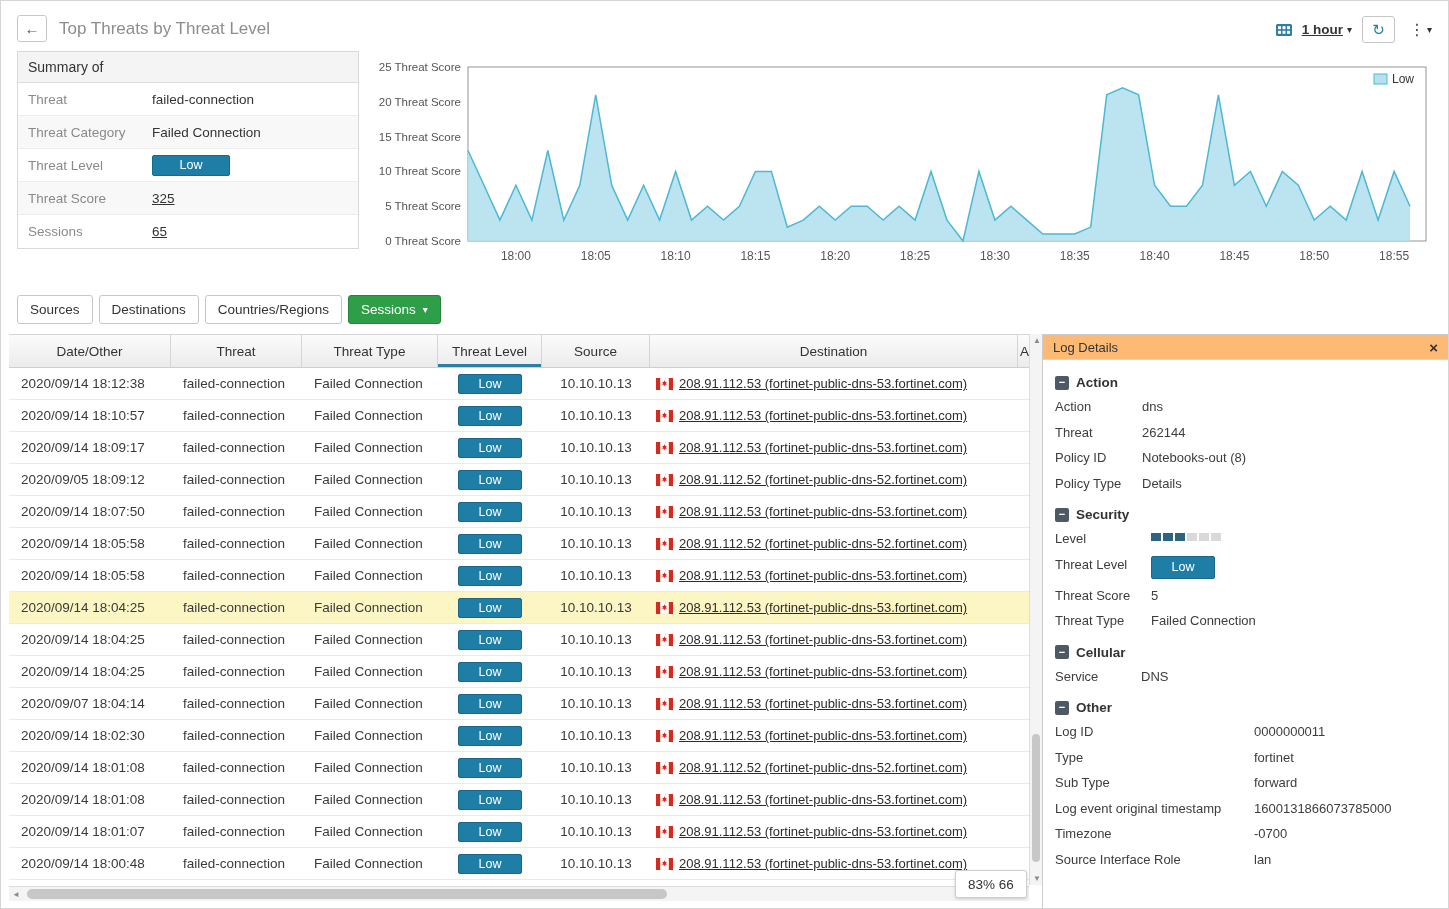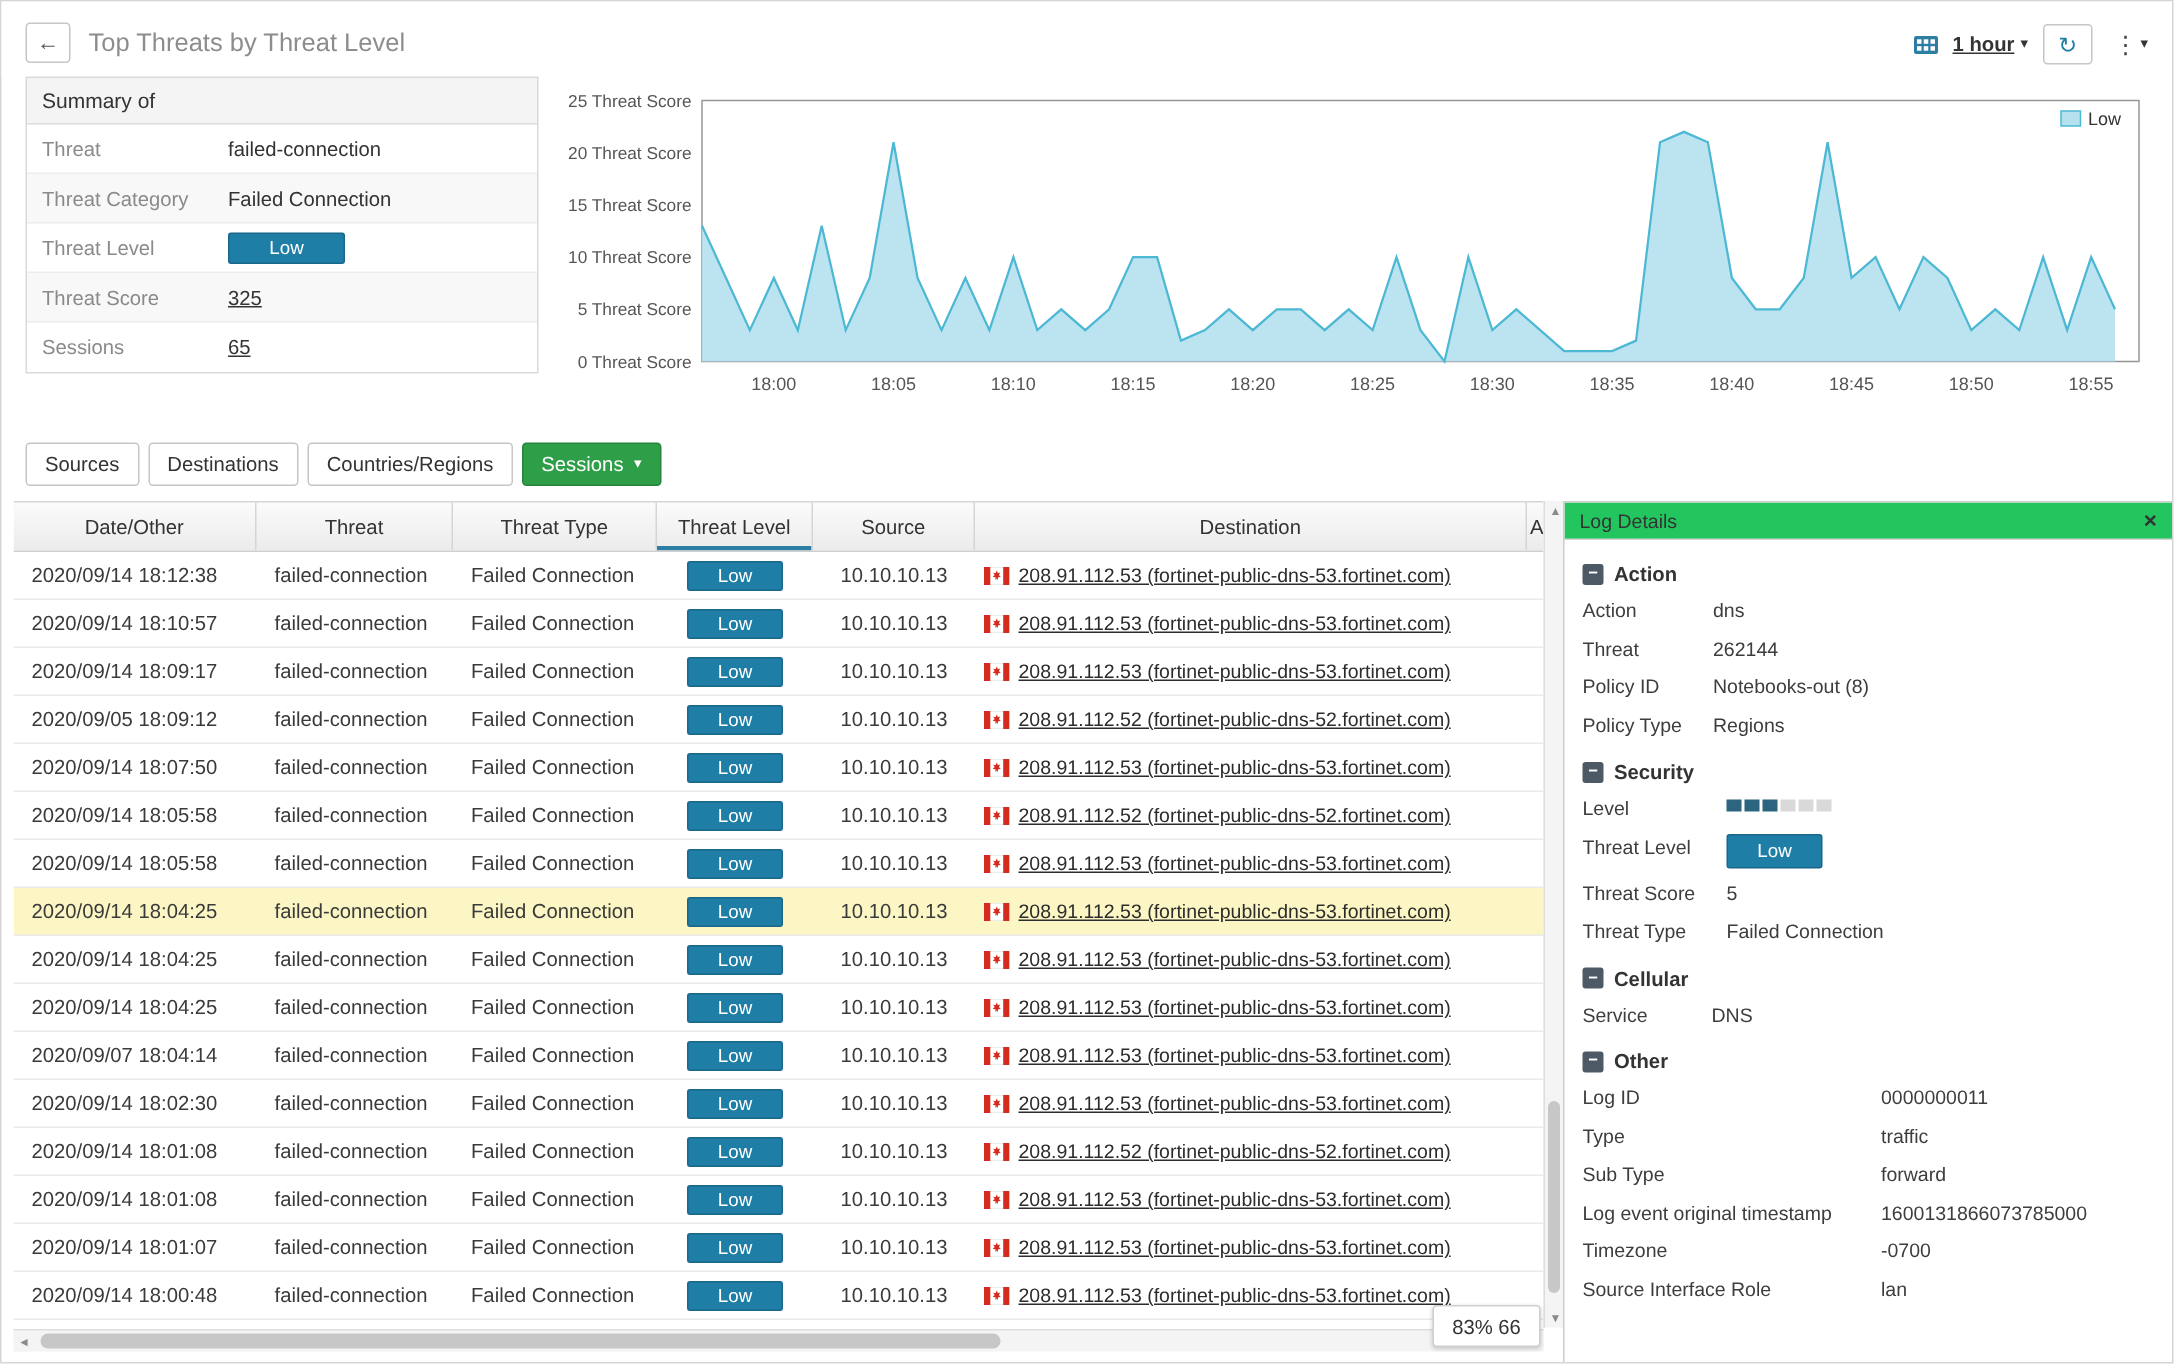--- a/index.html
+++ b/index.html
@@ -87,21 +87,21 @@
   .hthumb { position:absolute; top:2px; height:10px; left:18px; width:640px; background:#c7c7c7; border-radius:5px; }
   .hscroll .left { left:3px; top:3px; }
   .hscroll .right { right:3px; top:3px; }
   .progress-badge { position:absolute; left:954px; top:869px; width:72px; height:28px;
     background:#fff; border:1px solid #cfcfcf; border-radius:3px; box-shadow:0 1px 3px rgba(0,0,0,.18);
     display:flex; align-items:center; justify-content:center; font-size:13.5px; color:#333; }
 
   
   .logpanel { position:absolute; left:1041px; top:333px; right:0; bottom:0; background:#fff;
     border-left:1px solid #ccc; border-top:1px solid #ccc; overflow:hidden; }
-  .logpanel-header { height:25px; background:#22c55e; border-bottom:1px solid #d5d5d5;
+  .logpanel-header { height:25px; background:#fdba74; border-bottom:1px solid #d5d5d5;
     display:flex; align-items:center; padding:0 10px; font-size:13px; color:#333; }
   .logpanel-header .close { margin-left:auto; font-size:15px; font-weight:bold; color:#333; cursor:pointer; }
   .section { margin:15px 12px 0 12px; }
   .sec-head { display:flex; align-items:center; gap:7px; font-weight:bold; font-size:13.5px; color:#333; cursor:pointer; }
   .collapse-icon { width:14px; height:14px; background:#4d5a66; color:#fff; border-radius:2px;
     display:inline-flex; align-items:center; justify-content:center; font-size:11px; line-height:1; }
   .kv { display:flex; margin-top:8px; font-size:13px; color:#3d3d3d; line-height:1.35; align-items:flex-start; }
   .kv .lbl { flex:0 0 86px; padding-right:6px; }
   .kv .val { overflow-wrap:break-word; }
   .sec-action .kv .lbl { flex-basis:87px; }
@@ -597,21 +597,21 @@
           <div class="kv">
             <span class="lbl">Threat</span>
             <span class="val">262144</span>
           </div>
           <div class="kv">
             <span class="lbl">Policy ID</span>
             <span class="val">Notebooks-out (8)</span>
           </div>
           <div class="kv">
             <span class="lbl">Policy Type</span>
-            <span class="val">Regions</span>
+            <span class="val">Details</span>
           </div>
         </div>
         <div class="section sec-security">
           <div class="sec-head">
             <span class="collapse-icon">−</span>
             <span class="sec-name">Security</span>
           </div>
           <div class="kv">
             <span class="lbl">Level</span>
             <span class="meter">
@@ -650,21 +650,21 @@
           <div class="sec-head">
             <span class="collapse-icon">−</span>
             <span class="sec-name">Other</span>
           </div>
           <div class="kv">
             <span class="lbl">Log ID</span>
             <span class="val">0000000011</span>
           </div>
           <div class="kv">
             <span class="lbl">Type</span>
-            <span class="val">traffic</span>
+            <span class="val">fortinet</span>
           </div>
           <div class="kv">
             <span class="lbl">Sub Type</span>
             <span class="val">forward</span>
           </div>
           <div class="kv">
             <span class="lbl">Log event original timestamp</span>
             <span class="val">1600131866073785000</span>
           </div>
           <div class="kv">

